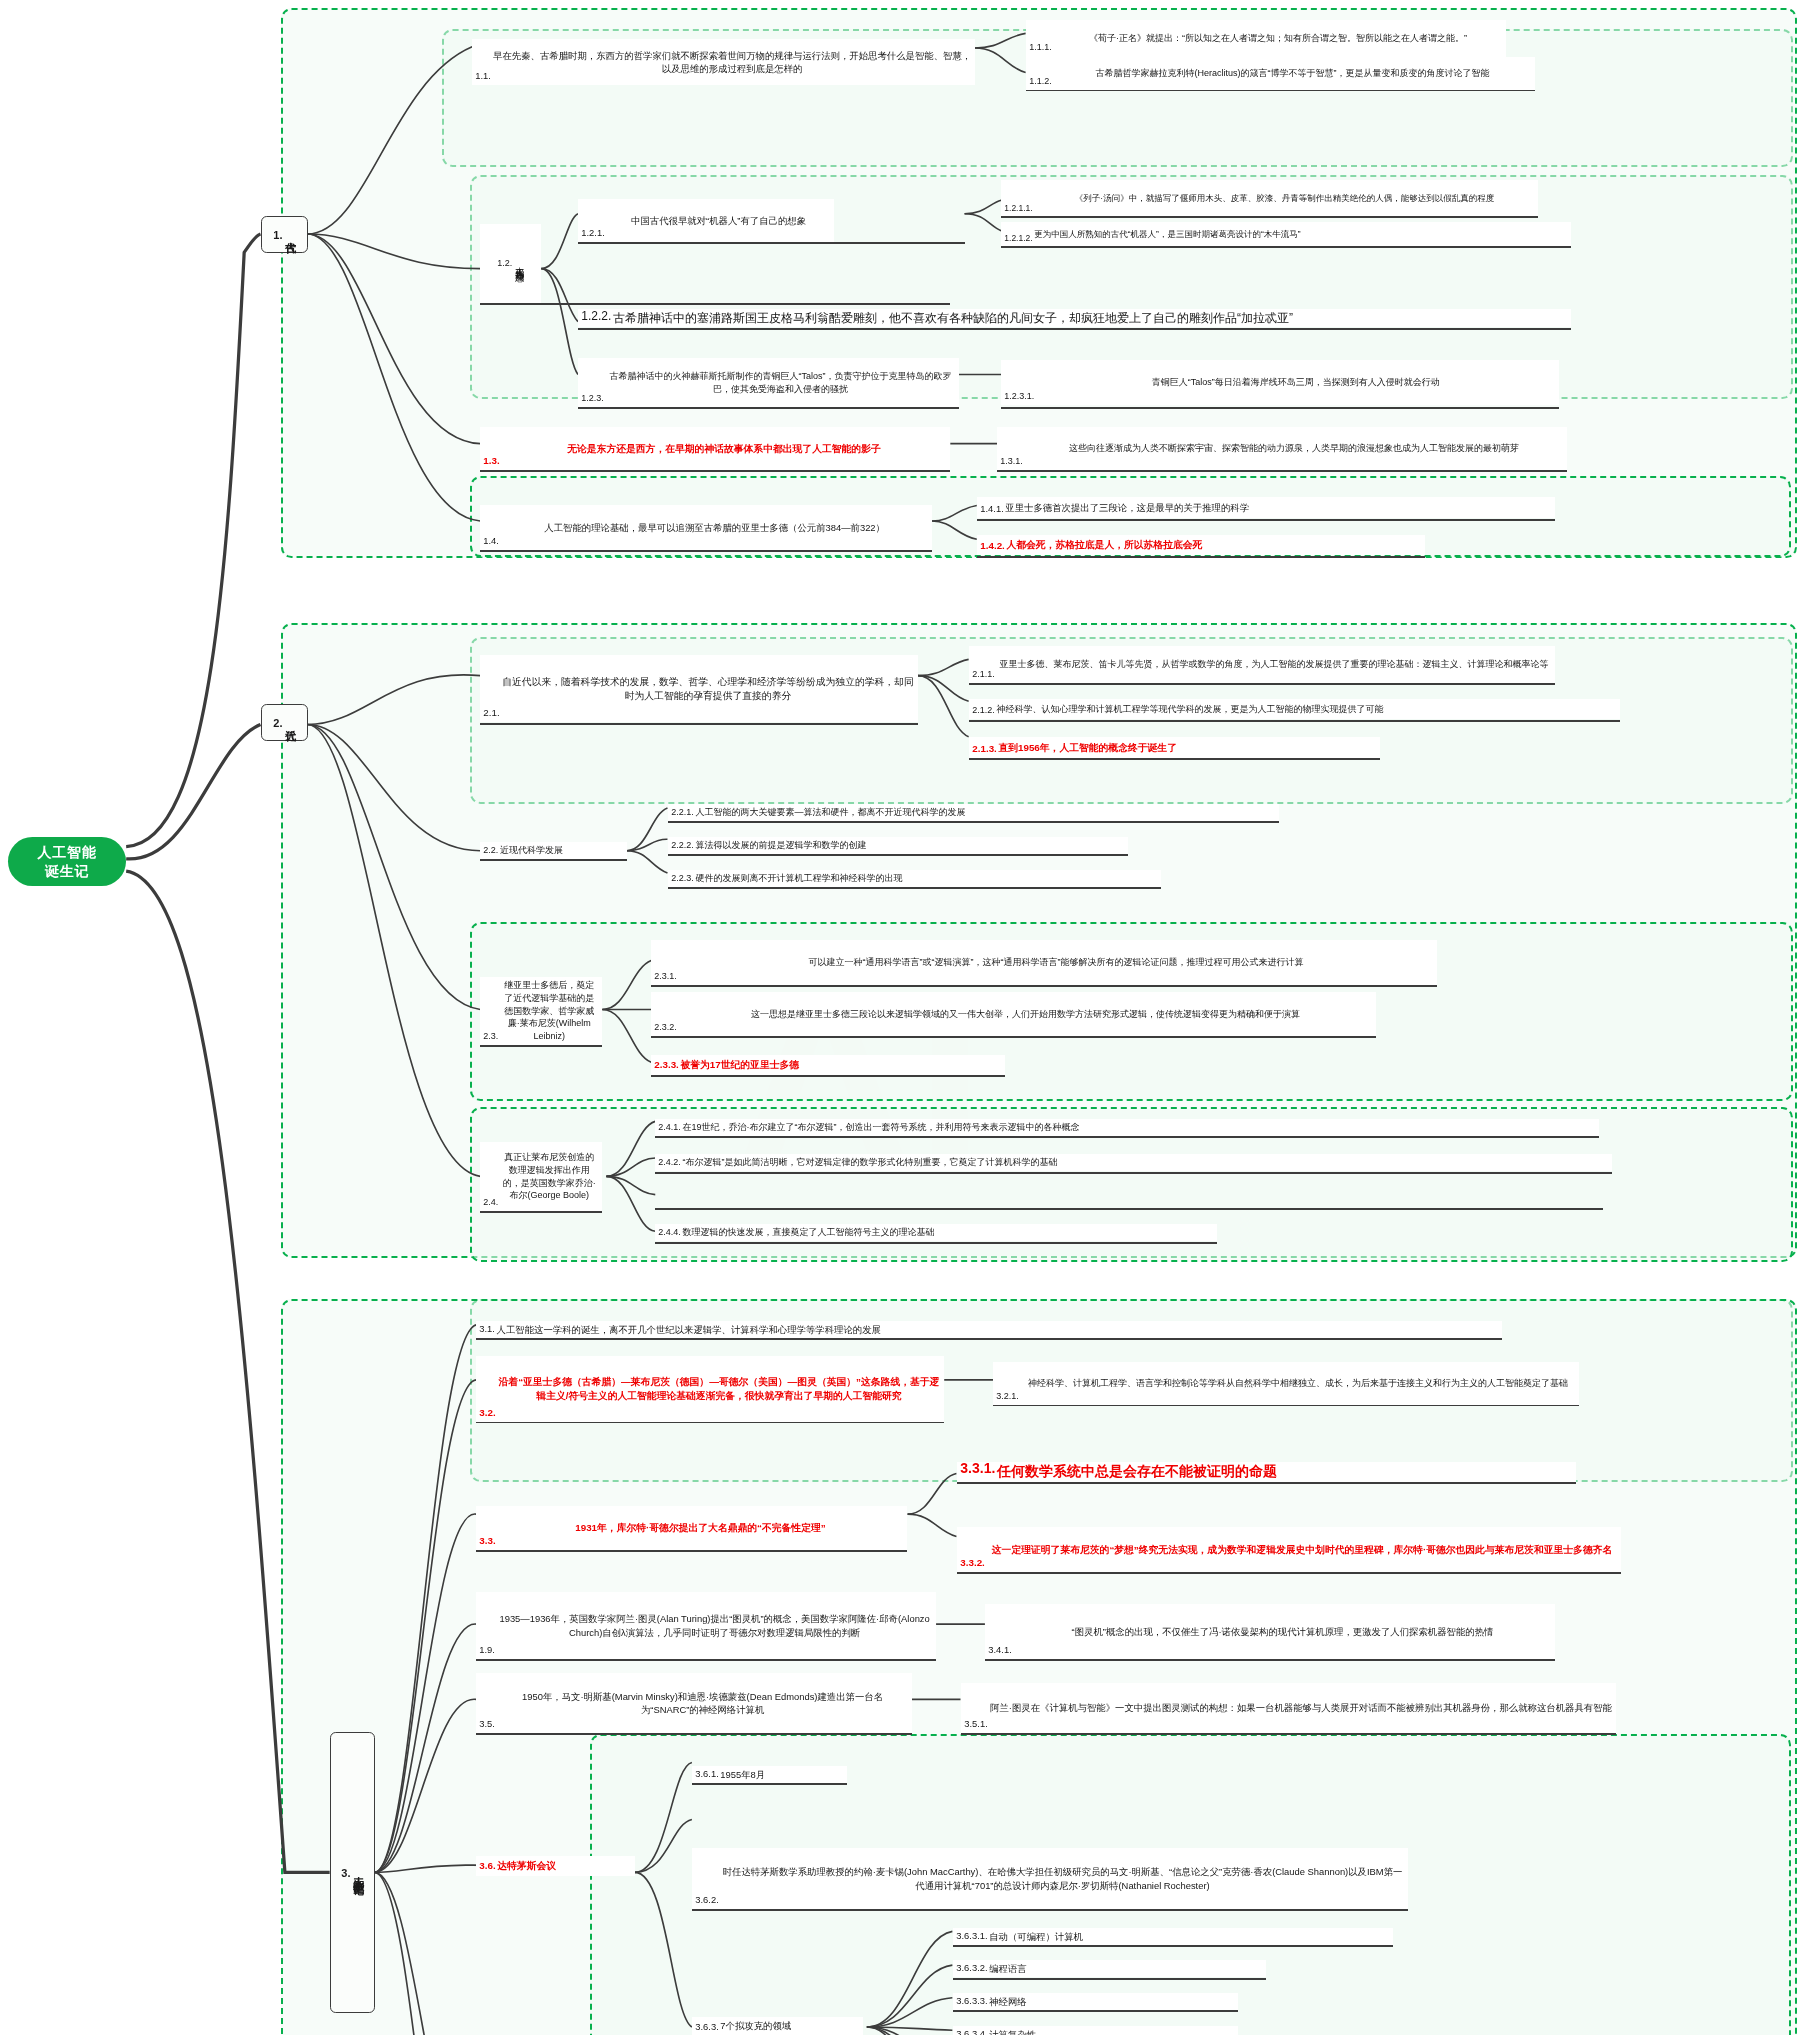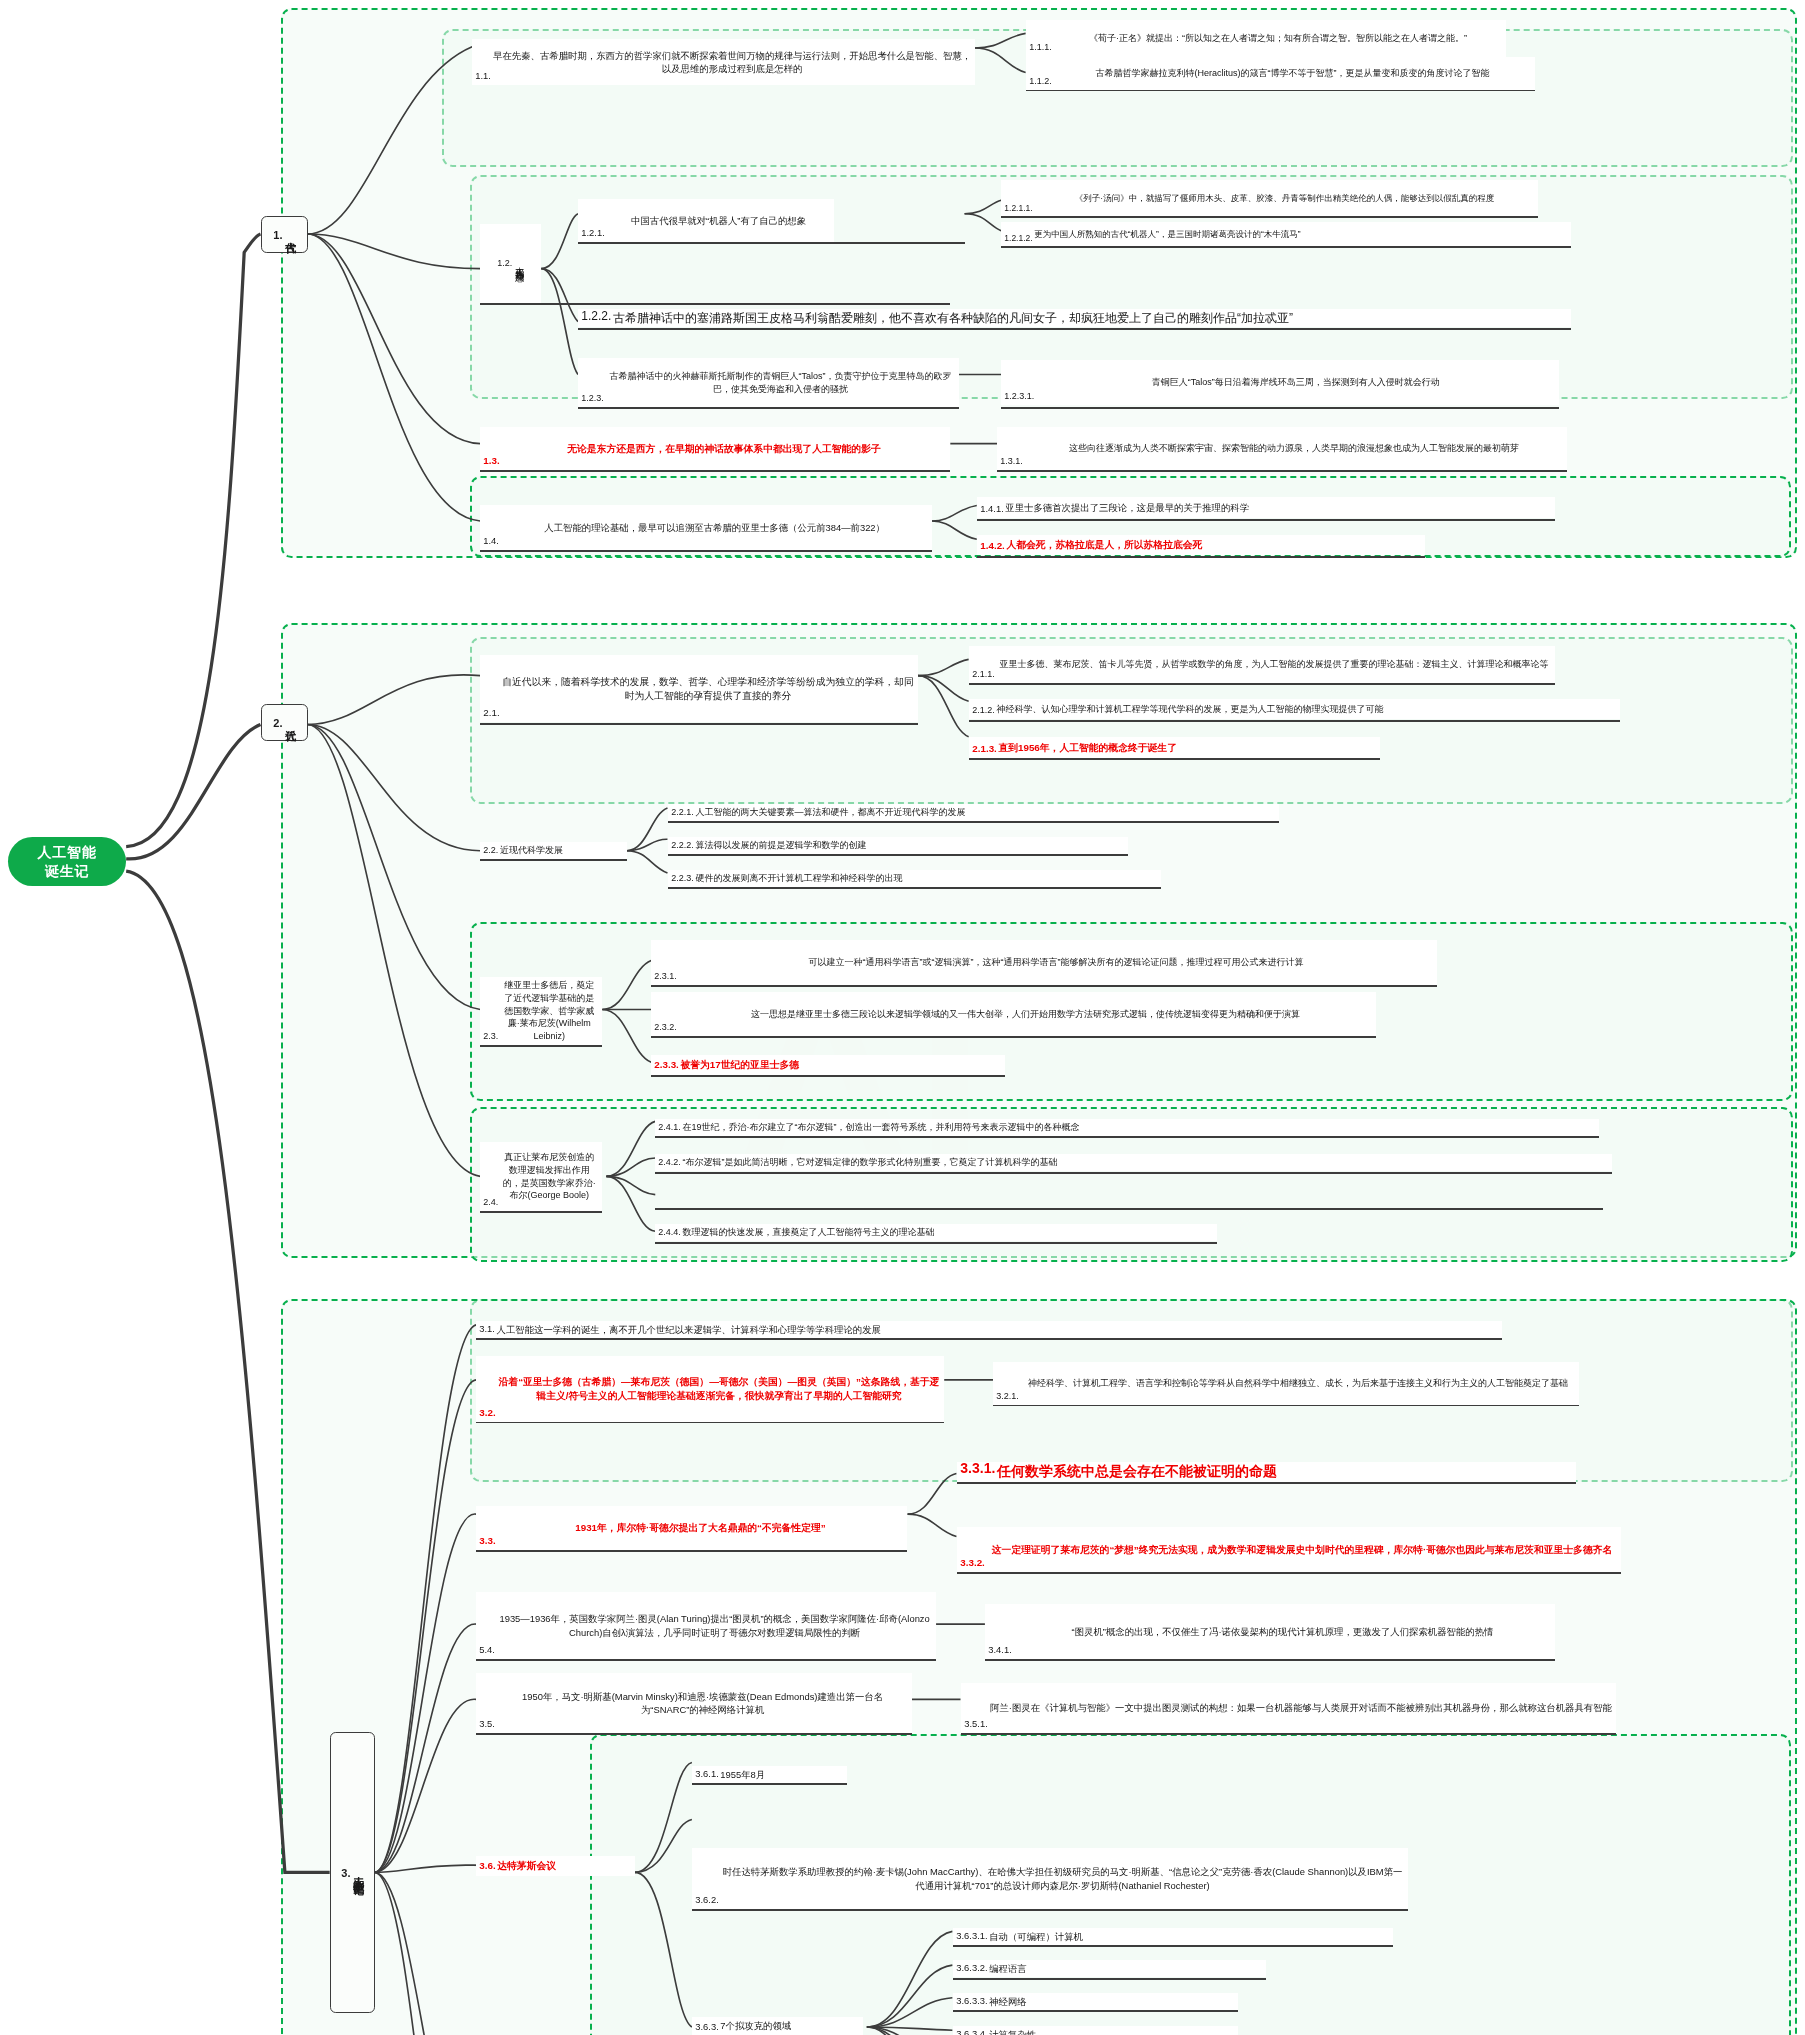--- a/index.html
+++ b/index.html
@@ -435,21 +435,21 @@
   <div class="node red" style="left:957px; top:1462px; width:619px; height:19.5px; font-size:14px;">
     <span class="idx">3.3.1.</span>
     <span class="txt">任何数学系统中总是会存在不能被证明的命题</span>
   </div>
   <div class="node center red" style="left:957px; top:1527px; width:664px; height:45px; font-size:9.8px;">
     <span class="idx">3.3.2.</span>
     <span class="txt">这一定理证明了莱布尼茨的“梦想”终究无法实现，成为数学和逻辑发展史中划时代的里程碑，库尔特·哥德尔也因此与莱布尼茨和亚里士多德齐名</span>
   </div>
 
   <div class="node center" style="left:476px; top:1592px; width:460px; height:67px; font-size:9.4px;">
-    <span class="idx">5.4.</span>
+    <span class="idx">1.9.</span>
     <span class="txt">1935—1936年，英国数学家阿兰·图灵(Alan Turing)提出“图灵机”的概念，美国数学家阿隆佐·邱奇(Alonzo Church)自创λ演算法，几乎同时证明了哥德尔对数理逻辑局限性的判断</span>
   </div>
   <div class="node center" style="left:985px; top:1604px; width:570px; height:55px; font-size:9.4px;">
     <span class="idx">3.4.1.</span>
     <span class="txt">“图灵机”概念的出现，不仅催生了冯·诺依曼架构的现代计算机原理，更激发了人们探索机器智能的热情</span>
   </div>
   <div class="node center" style="left:476px; top:1673px; width:436px; height:60px; font-size:9.4px;">
     <span class="idx">3.5.</span>
     <span class="txt">1950年，马文·明斯基(Marvin Minsky)和迪恩·埃德蒙兹(Dean Edmonds)建造出第一台名为“SNARC”的神经网络计算机</span>
   </div>

